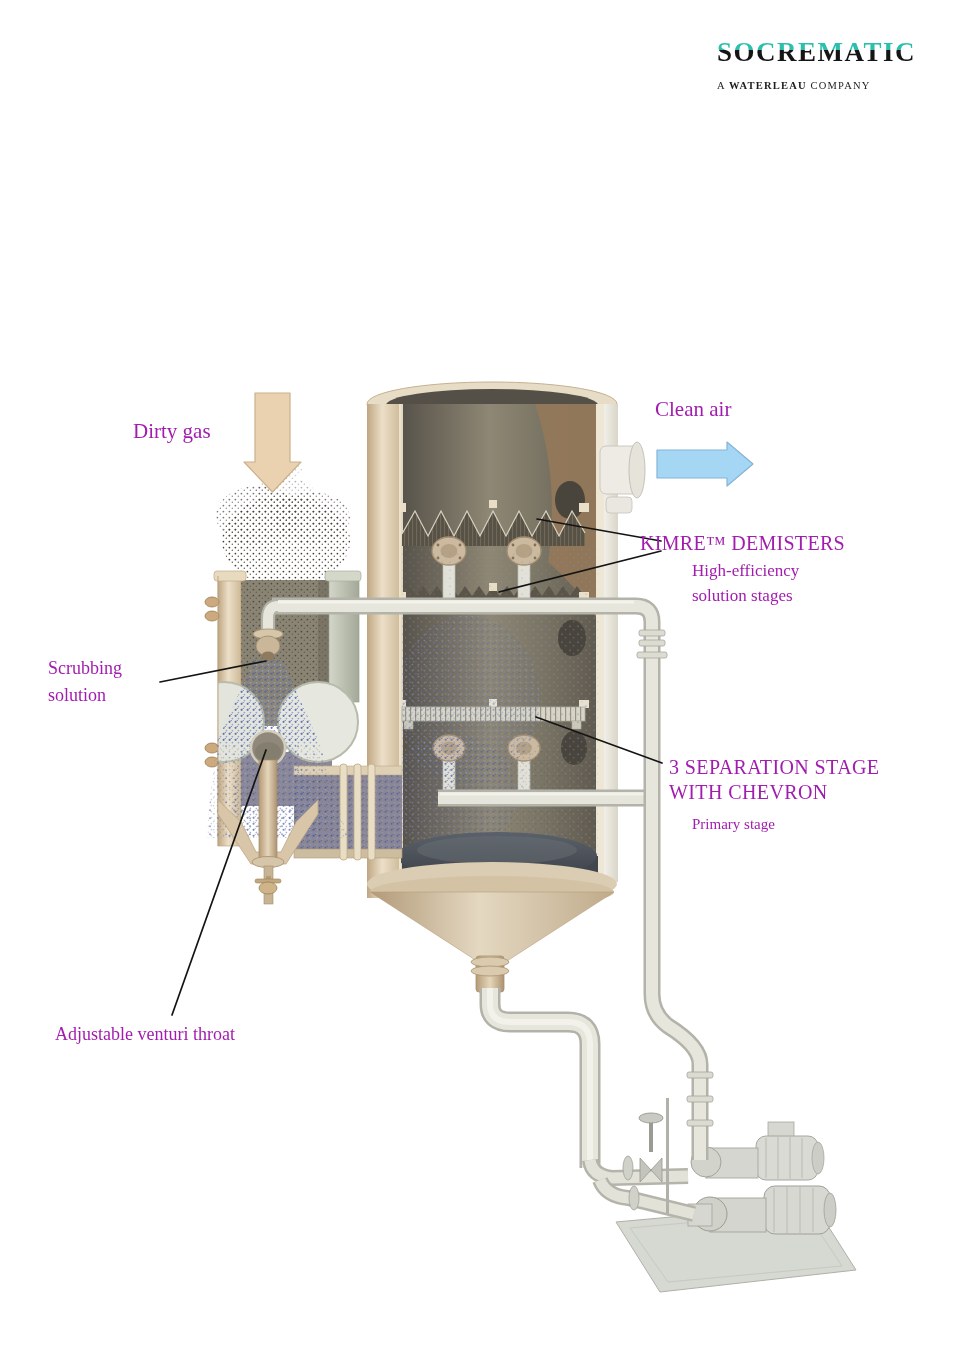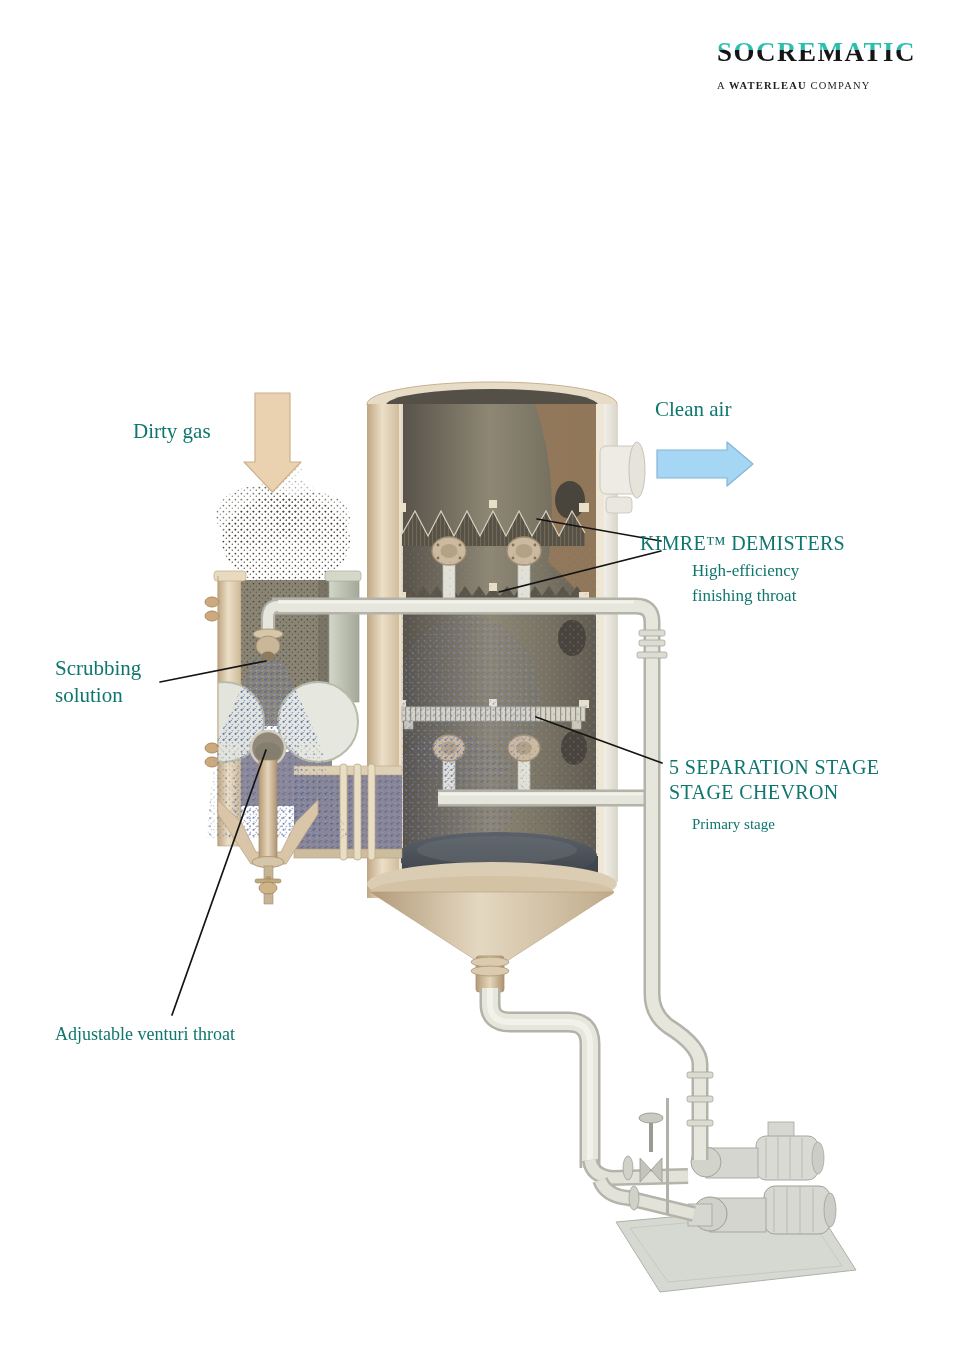--- a/index.html
+++ b/index.html
@@ -1,25 +1,25 @@
 <!DOCTYPE html>
 <html><head>
 <meta charset="utf-8">
 <style>
   html,body{margin:0;padding:0;background:#ffffff;}
   #stage{position:relative;width:960px;height:1357px;background:#ffffff;overflow:hidden;
          font-family:Liberation Serif, serif;color:#1c1c1c;padding-left:24px;}
   #art{position:absolute;left:0;top:0;}
-  .lbl{position:absolute;white-space:nowrap;color:#0f766e;}
+  .lbl{position:absolute;white-space:nowrap;color:#a21caf;}
   .lbl-dirty{left:133px;top:419px;font-size:21px;}
   .lbl-clean{left:655px;top:397px;font-size:21px;}
   .lbl-kimre-title{left:640px;top:532px;font-size:20px;letter-spacing:.3px;}
   .lbl-kimre-sub1{left:692px;top:561px;font-size:17px;}
   .lbl-kimre-sub2{left:692px;top:586px;font-size:17px;}
-  .lbl-scrub{left:55px;top:655px;font-size:21px;line-height:27px;white-space:pre-line;}
+  .lbl-scrub{left:48px;top:655px;font-size:18px;line-height:27px;white-space:pre-line;}
   .lbl-sep{left:669px;top:755px;font-size:20px;line-height:25px;letter-spacing:.4px;}
   .lbl-sep-sub{left:692px;top:808px;font-size:15px;margin-top:8px;}
   .lbl-venturi{left:55px;top:1024px;font-size:18px;}
   .logo{position:absolute;left:717px;top:38px;}
   .logo-brand{font-size:27px;font-weight:bold;letter-spacing:1.5px;line-height:28px;
     background:linear-gradient(180deg,#2cbfae 0px,#2cbfae 12px,#151515 12px);
     -webkit-background-clip:text;background-clip:text;color:transparent;
     -webkit-text-fill-color:transparent;}
   .logo-tagline{margin-top:14px;font-size:10.5px;letter-spacing:1.2px;color:#1d1d1b;}
   .logo-tagline b{font-weight:bold;}
@@ -329,22 +329,22 @@
 
   <div class="logo">
     <div class="logo-brand">SOCREMATIC</div>
     <div class="logo-tagline"><span>A</span> <b>WATERLEAU</b> <span>COMPANY</span></div>
   </div>
 
   <div class="lbl lbl-dirty">Dirty gas</div>
   <div class="lbl lbl-clean">Clean air</div>
   <div class="lbl lbl-kimre-title">KIMRE™ DEMISTERS</div>
   <div class="lbl lbl-kimre-sub1">High-efficiency</div>
-  <div class="lbl lbl-kimre-sub2">finishing throat</div>
+  <div class="lbl lbl-kimre-sub2">solution stages</div>
   <div class="lbl lbl-scrub">Scrubbing
 solution</div>
   <div class="lbl lbl-sep">
-      <div>5 SEPARATION STAGE</div>
-      <div>STAGE CHEVRON</div>
+      <div>3 SEPARATION STAGE</div>
+      <div>WITH CHEVRON</div>
     </div>
   <div class="lbl lbl-sep-sub">Primary stage</div>
   <div class="lbl lbl-venturi">Adjustable venturi throat</div>
 </div>
 
 </body></html>

